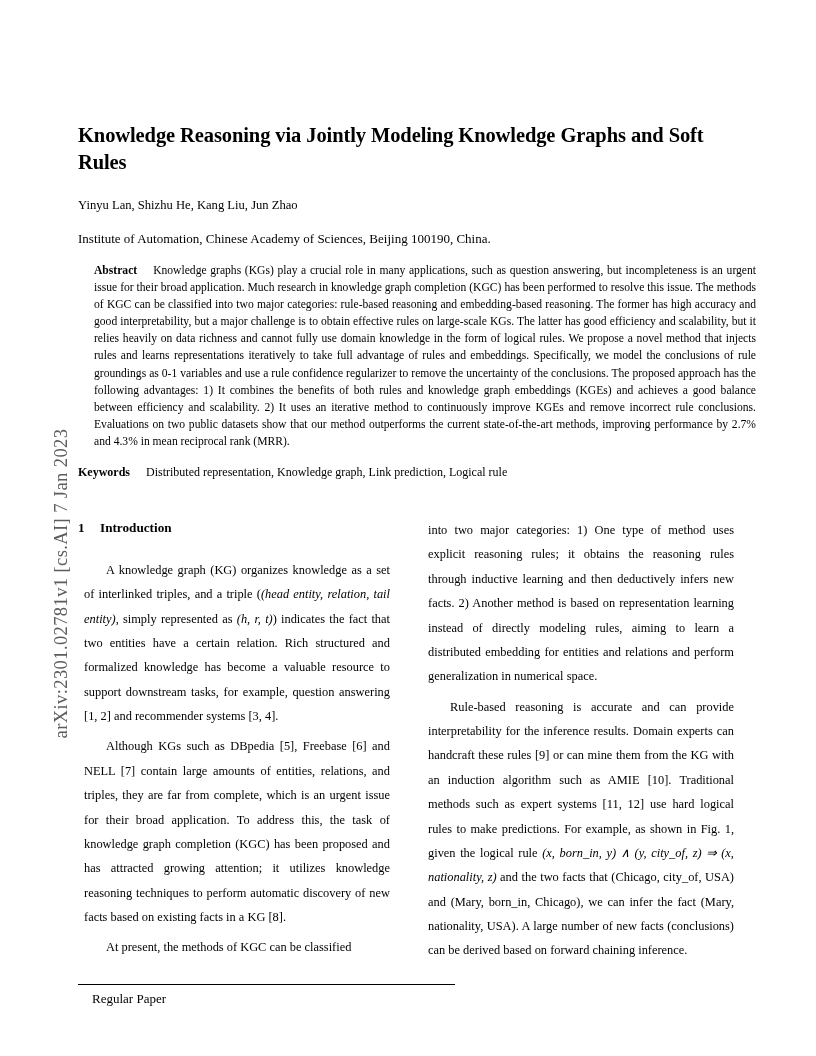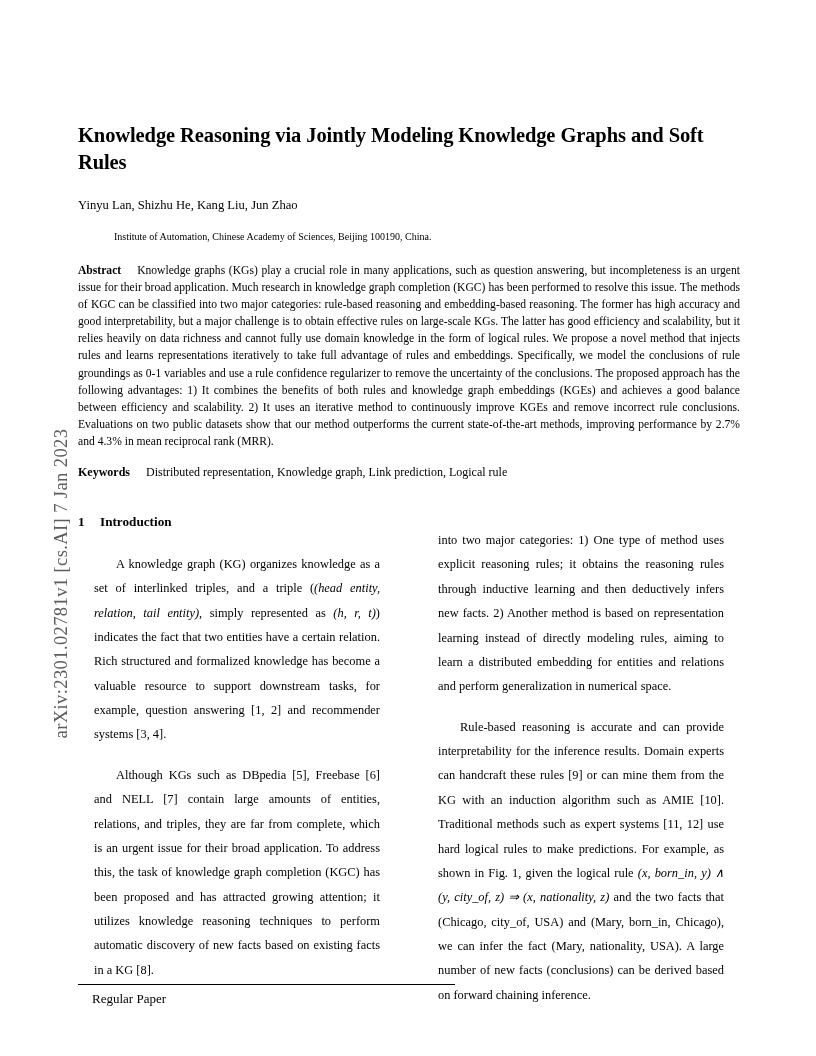--- a/index.html
+++ b/index.html
@@ -58,30 +58,29 @@
     width: 648px;
     font-size: 12.6px;
     line-height: 1.2;
   }
 
   #affiliation {
     position: absolute;
     top: 231px;
     left: 0;
     width: 648px;
-    font-size: 10px;
+    font-size: 13px;
     line-height: 1.2;
-    margin-left: 36px;
   }
 
   
   #abstract {
     position: absolute;
     top: 262px;
-    left: 0;
+    left: 16px;
     width: 662px;
     font-size: 11.6px;
     line-height: 1.475;
     text-align: justify;
     text-justify: inter-word;
   }
   #abstract .lead,
   #keywords .lead {
     font-weight: bold;
   }
@@ -117,30 +116,30 @@
     text-align: justify;
     text-justify: inter-word;
   }
   .col-left  { left: 0; }
   .col-right { left: 344px; }
 
   .sec-heading {
     font-size: 13.2px;
     font-weight: bold;
     line-height: 1.2;
-    margin: 2px 0 22px 0;
+    margin: 8px 0 22px 0;
     text-align: left;
   }
   .sec-heading .num {
     display: inline-block;
     width: 22px;
   }
 
   .col p {
-    margin: 16px;
+    margin: 6px;
     text-indent: 22px;
   }
   .col p.cont {
     text-indent: 0;
   }
   .col i, .col em {
     font-style: italic;
   }
   .mathline {
     font-family: Liberation Serif, serif;
@@ -183,20 +182,21 @@
 
   <div id="columns">
 
     <div class="col col-left">
       <div class="sec-heading"><span class="num">1</span><span>Introduction</span></div>
 
       <p><span>A knowledge graph (KG) organizes knowledge as a set of interlinked triples, and a triple (</span><i>(head entity, relation, tail entity)</i><span>, simply represented as </span><i>(h, r, t)</i><span>) indicates the fact that two entities have a certain relation. Rich structured and formalized knowledge has become a valuable resource to support downstream tasks, for example, question answering [1, 2] and recommender systems [3, 4].</span></p>
 
       <p>Although KGs such as DBpedia [5], Freebase [6] and NELL [7] contain large amounts of entities, relations, and triples, they are far from complete, which is an urgent issue for their broad application. To address this, the task of knowledge graph completion (KGC) has been proposed and has attracted growing attention; it utilizes knowledge reasoning techniques to perform automatic discovery of new facts based on existing facts in a KG [8].</p>
 
+      <p>At present, the methods of KGC can be classified</p>
     </div>
 
     <div class="col col-right">
       <p class="cont">into two major categories: 1) One type of method uses explicit reasoning rules; it obtains the reasoning rules through inductive learning and then deductively infers new facts. 2) Another method is based on representation learning instead of directly modeling rules, aiming to learn a distributed embedding for entities and relations and perform generalization in numerical space.</p>
 
       <p><span>Rule-based reasoning is accurate and can provide interpretability for the inference results. Domain experts can handcraft these rules [9] or can mine them from the KG with an induction algorithm such as AMIE [10]. Traditional methods such as expert systems [11, 12] use hard logical rules to make predictions. For example, as shown in Fig. 1, given the logical rule</span> <span class="mathline">(x, born_in, y) ∧ (y, city_of, z) ⇒ (x, nationality, z)</span> <span>and the two facts that (Chicago, city_of, USA) and (Mary, born_in, Chicago), we can infer the fact (Mary, nationality, USA). A large number of new facts (conclusions) can be derived based on forward chaining inference.</span></p>
     </div>
 
   </div>
 

